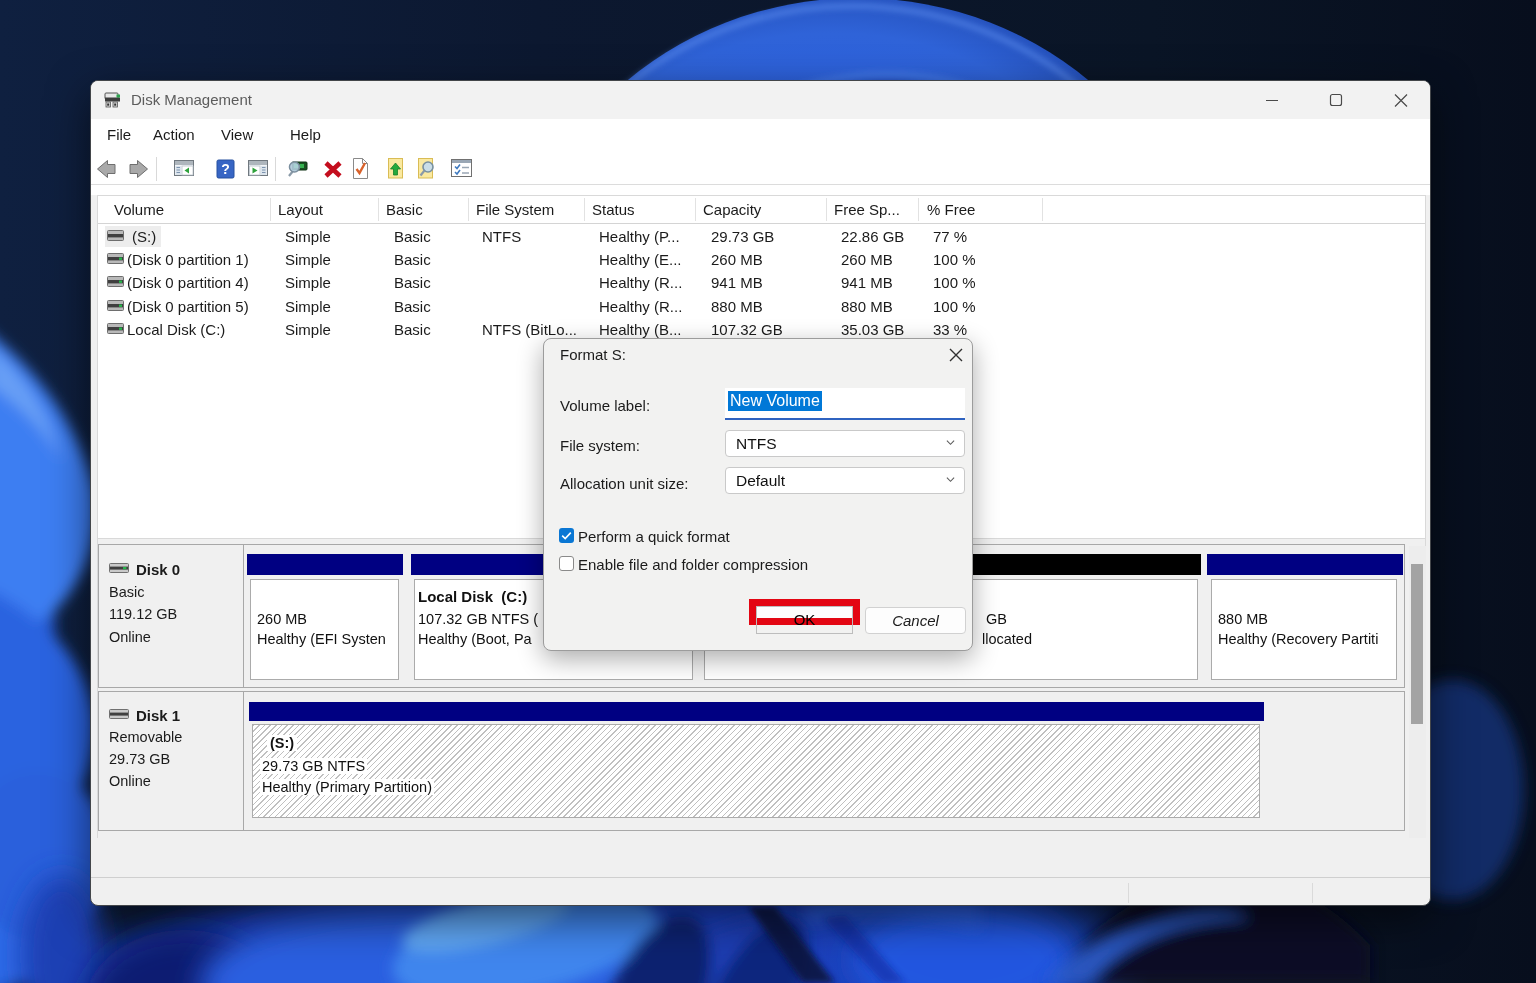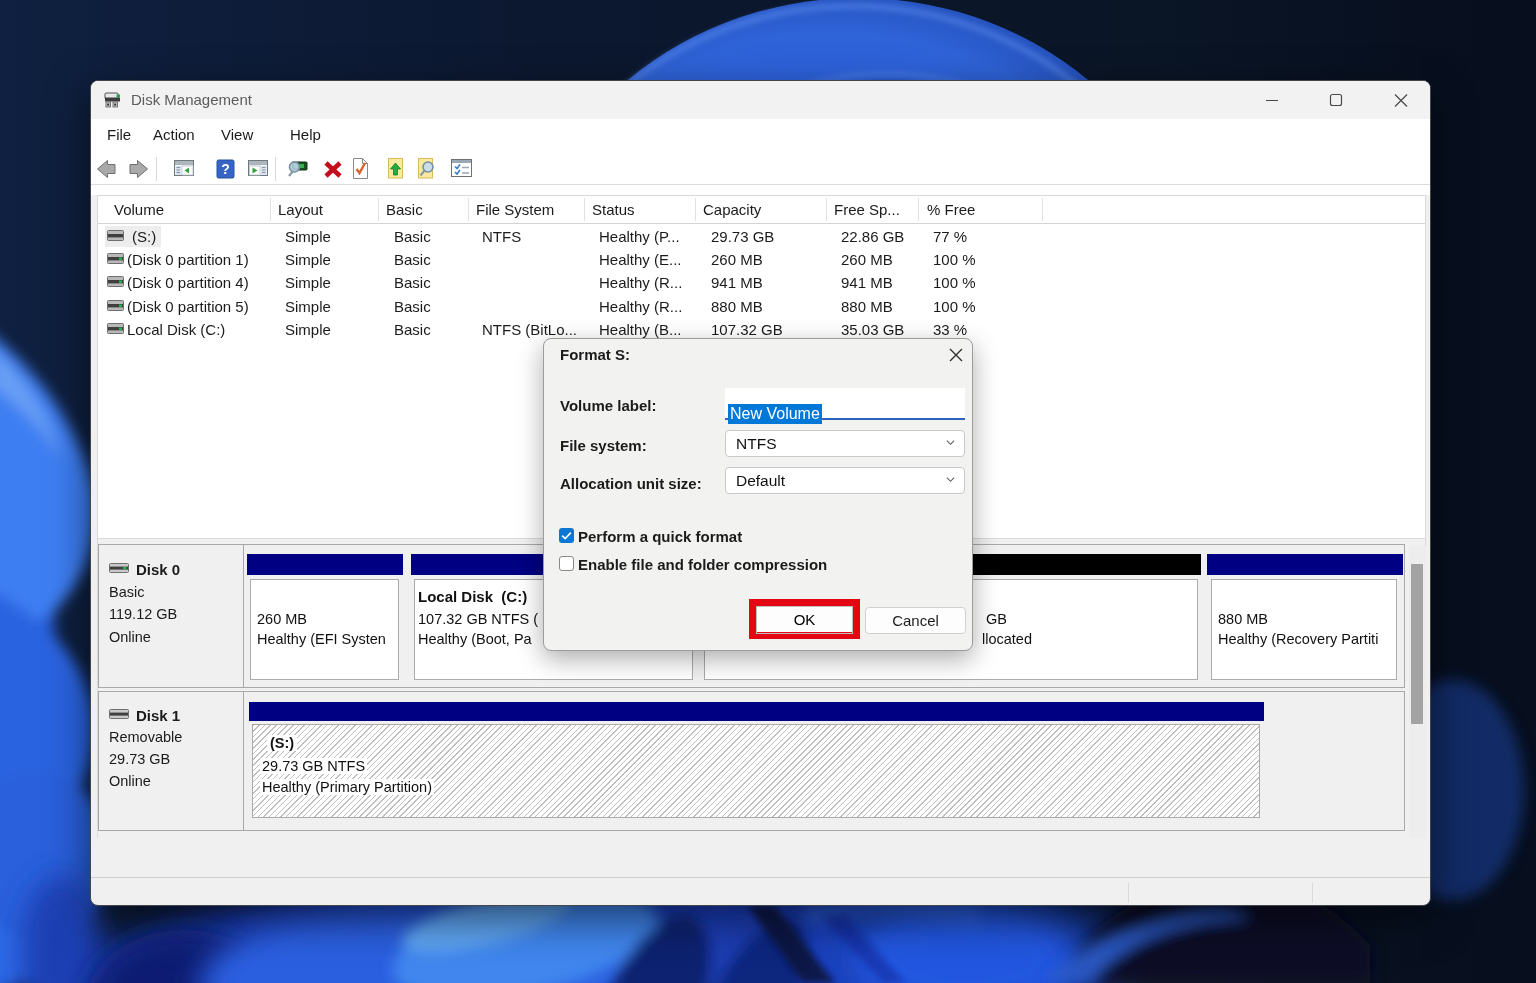--- a/index.html
+++ b/index.html
@@ -36,28 +36,28 @@
   .pbox{position:absolute;background:#fff;border:1px solid #ababab;box-sizing:border-box;overflow:hidden;}
   .ptxt{position:absolute;font-size:14.5px;color:#111;white-space:nowrap;}
   
   #legend{position:absolute;left:0;top:757px;width:1341px;height:39px;border-top:1px solid #cfcfcf;}
   #statusbar{position:absolute;left:0;top:796px;width:1341px;height:30px;border-top:1px solid #cfcfcf;}
   .lsq{position:absolute;width:12px;height:12px;}
   
   #dlg{position:absolute;left:543px;top:338px;width:430px;height:313px;background:#f2f2f1;
     border-radius:8px;border:1px solid #9c9c9c;box-sizing:border-box;
     box-shadow:0 8px 26px rgba(0,0,0,.33);}
-  .dlab{position:absolute;left:16px;font-size:15px;color:#1b1b1b;font-weight:bold;}
+  .dlab{position:absolute;left:16px;font-size:15px;color:#1b1b1b;}
   .combo{position:absolute;left:181px;width:240px;height:27px;background:#fff;
     border:1px solid #c9c9c9;border-radius:4px;box-sizing:border-box;
     font-size:15.5px;color:#111;line-height:25px;padding-left:10px;}
   .chev{position:absolute;right:9px;top:7px;width:9px;height:9px;}
   .cb{position:absolute;left:15px;width:15px;height:15px;border-radius:3px;box-sizing:border-box;}
   .btn{position:absolute;background:#fdfdfd;border:1px solid #d1d1d1;border-radius:4px;
-    box-sizing:border-box;font-size:15px;color:#1b1b1b;text-align:center;}
+    box-sizing:border-box;font-size:15px;color:#1b1b1b;text-align:center;font-style:italic;}
 </style>
 </head>
 <body>
 <div id="stage">
 
   <svg class="abs" width="1536" height="983" viewBox="0 0 1536 983" style="left:0;top:0">
     <defs>
       <linearGradient id="bg" x1="0" y1="0" x2="1" y2="0">
         <stop offset="0" stop-color="#0f2040"></stop>
         <stop offset="0.35" stop-color="#0c1830"></stop>
@@ -386,21 +386,21 @@
     </div>
   </div>
 
   <div id="dlg">
     <div class="dlab" style="top:7px;font-size:15px">Format S:</div>
     <svg class="abs" style="left:403px;top:7px" width="18" height="18" viewBox="0 0 18 18">
       <path d="M3,3 L15,15 M15,3 L3,15" stroke="#303030" stroke-width="1.4" fill="none"></path>
     </svg>
     <div class="dlab" style="top:58px">Volume label:</div>
     <div class="abs" style="left:181px;top:49px;width:240px;height:32px;background:#fff;border-bottom:2px solid #2f63c0;box-sizing:border-box">
-      <span style="position:absolute;left:3px;top:16px;background:#0078d7;color:#fff;font-size:16px;padding:1px 2px">New Volume</span>
+      <span style="position:absolute;left:3px;top:3px;background:#0078d7;color:#fff;font-size:16px;padding:1px 2px">New Volume</span>
     </div>
     <div class="dlab" style="top:98px">File system:</div>
     <div class="combo" style="top:91px">NTFS
       <svg class="chev" viewBox="0 0 10 10">
           <path d="M1,3 L5,7 L9,3" stroke="#5a5a5a" stroke-width="1.2" fill="none"></path>
         </svg>
     </div>
     <div class="dlab" style="top:136px">Allocation unit size:</div>
     <div class="combo" style="top:128px">Default
       <svg class="chev" viewBox="0 0 10 10">
@@ -409,18 +409,18 @@
     </div>
     <div class="cb" style="top:189px;background:#0a77d4">
       <svg width="15" height="15" viewBox="0 0 15 15">
           <path d="M3.2,7.6 L6.2,10.6 L11.8,4.6" stroke="#fff" stroke-width="1.6" fill="none"></path>
         </svg>
     </div>
     <div class="dlab" style="left:34px;top:189px">Perform a quick format</div>
     <div class="cb" style="top:217px;background:#fff;border:1px solid #8a8a8a"></div>
     <div class="dlab" style="left:34px;top:217px">Enable file and folder compression</div>
 
-    <div class="abs" style="left:205px;top:260px;width:111px;height:40px;border:7px solid #e30613;box-sizing:border-box;background:#fdfdfd">
+    <div class="abs" style="left:205px;top:260px;width:111px;height:26px;border:7px solid #e30613;box-sizing:border-box;background:#fdfdfd">
       <div style="position:absolute;left:0;top:0;width:97px;height:28px;border:1px solid #bdbdbd;box-sizing:border-box;font-size:15px;text-align:center;line-height:26px">OK</div>
     </div>
     <div class="btn" style="left:321px;top:268px;width:101px;height:27px;line-height:25px">Cancel</div>
   </div>
 </div>
 
 </body></html>

